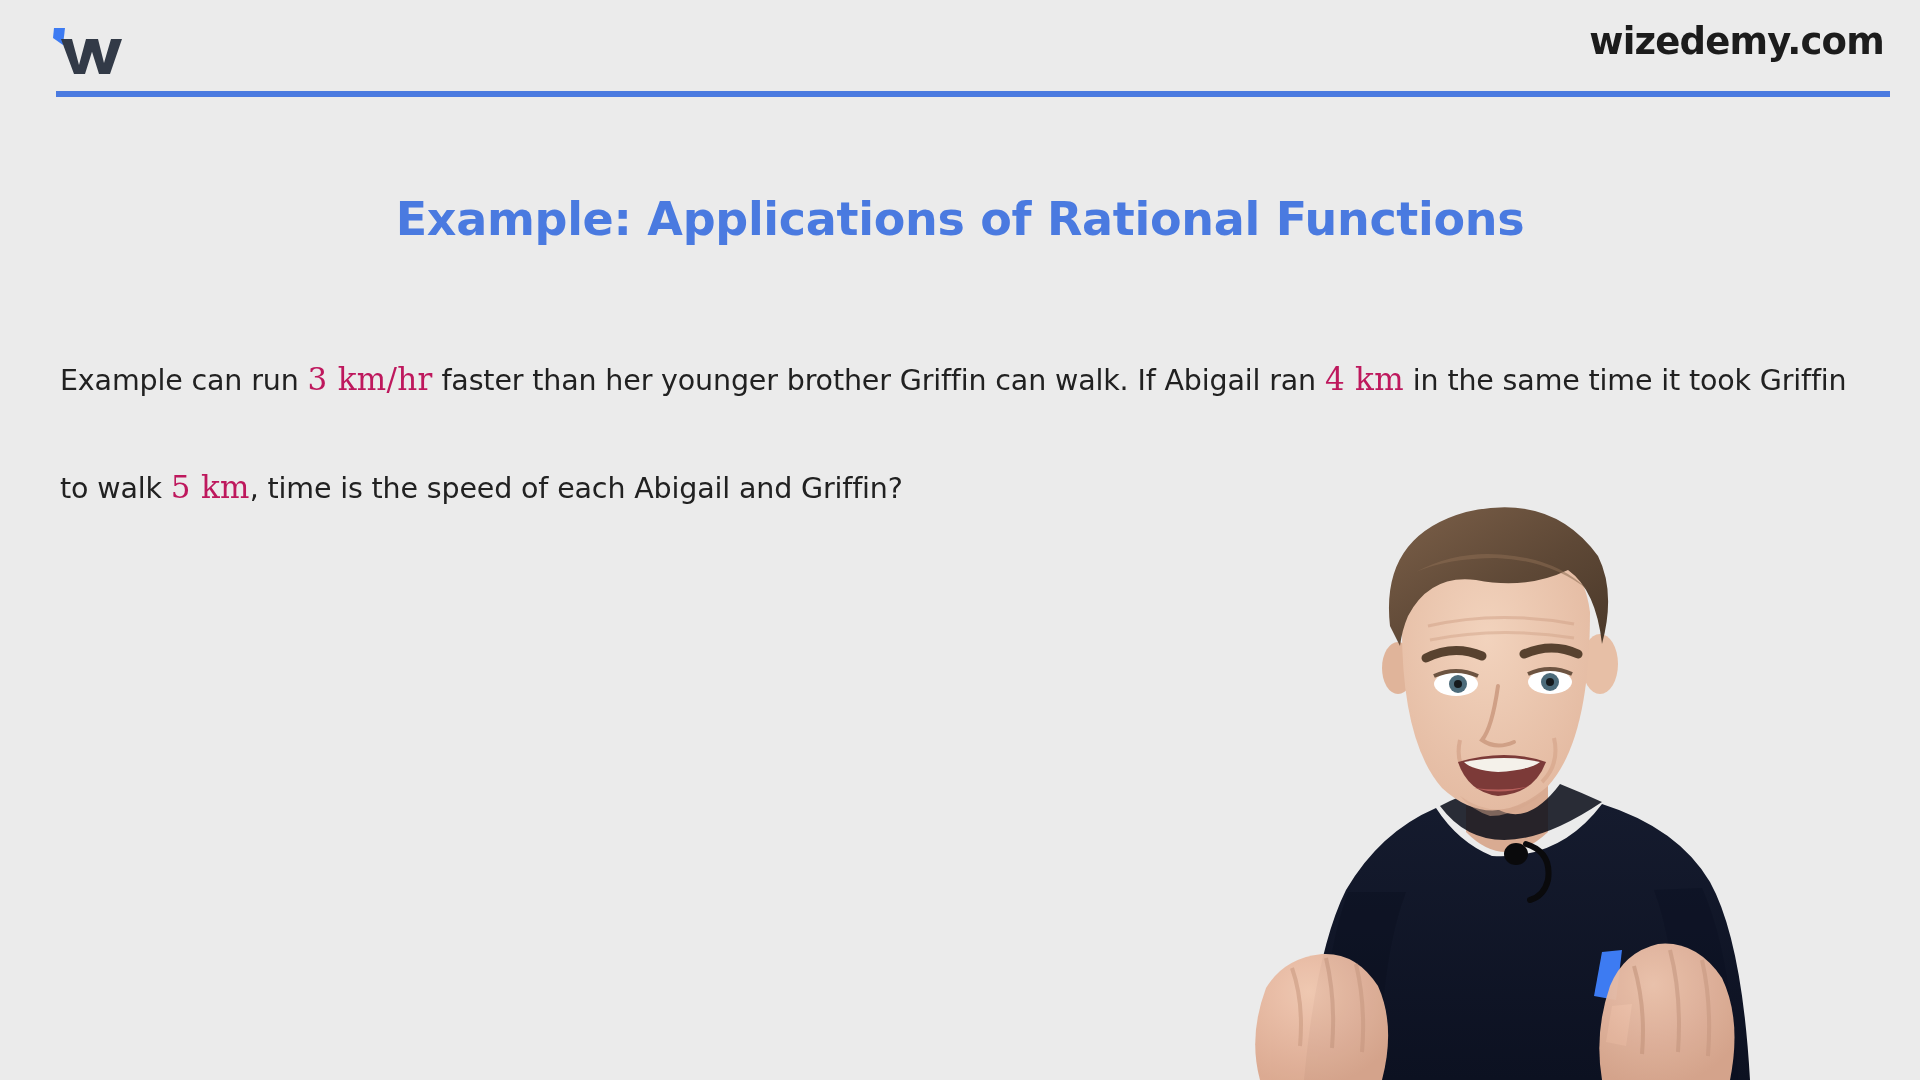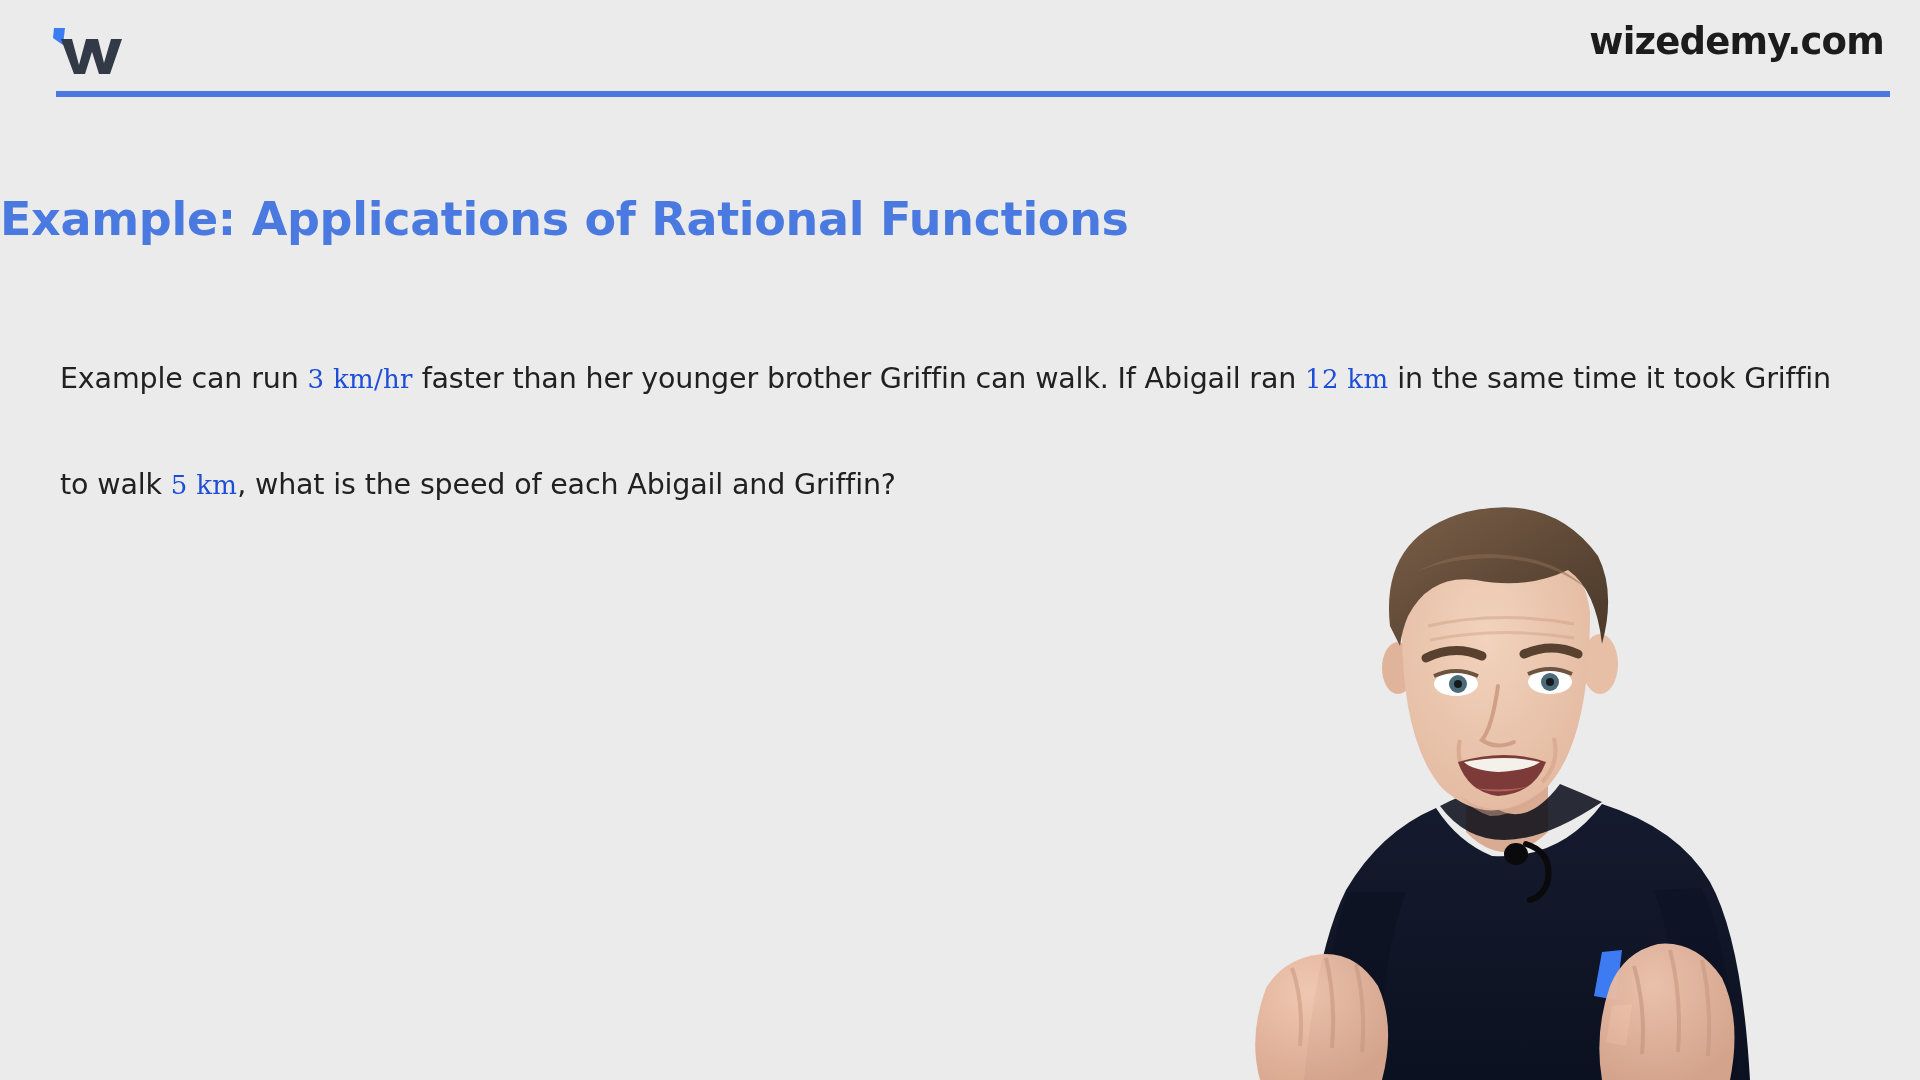--- a/index.html
+++ b/index.html
@@ -58,21 +58,21 @@
     height: 6px;
     background: #4a7ae0;
   }
 
   
   #slide-title {
     position: absolute;
     left: 0;
     top: 192px;
     width: 1920px;
-    text-align: left;
+    text-align: center;
     font-family: "DejaVu Sans", sans-serif;
     font-size: 46px;
     font-weight: 700;
     letter-spacing: -0.3px;
     color: #4a7ae0;
     white-space: nowrap;
   }
 
   
   #problem-body {
@@ -82,23 +82,23 @@
     width: 1800px;
     font-family: "DejaVu Sans", sans-serif;
     font-size: 28.5px;
     font-weight: 400;
     color: #212121;
     line-height: 106px;
     letter-spacing: -0.15px;
   }
   #problem-body .mathx {
     font-family: "DejaVu Serif", serif;
-    font-size: 26px;
+    font-size: 31px;
     letter-spacing: 0.3px;
-    color: #1d4ed8;
+    color: #be185d;
   }
 
   
   #presenter {
     position: absolute;
     right: 0;
     bottom: 0;
     width: 690px;
     height: 640px;
     overflow: hidden;
@@ -124,21 +124,21 @@
     </div>
 
     <div id="brand-domain">wizedemy.com</div>
 
     <div id="header-rule"></div>
   </div>
 
   <div id="slide-title">Example: Applications of Rational Functions</div>
 
   <div id="problem-body">
-    <span>Example can run </span><span class="mathx">3 km/hr</span><span> faster than her younger brother Griffin can walk. If Abigail ran </span><span class="mathx">12 km</span><span> in the same time it took Griffin to walk </span><span class="mathx">5 km</span><span>, what is the speed of each Abigail and Griffin?</span>
+    <span>Example can run </span><span class="mathx">3 km/hr</span><span> faster than her younger brother Griffin can walk. If Abigail ran </span><span class="mathx">4 km</span><span> in the same time it took Griffin to walk </span><span class="mathx">5 km</span><span>, time is the speed of each Abigail and Griffin?</span>
   </div>
 
   <div id="presenter">
     <svg viewBox="0 0 690 640" width="690" height="640" aria-hidden="true">
       <defs>
         <linearGradient id="shirtGrad" x1="0" y1="0" x2="0" y2="1">
           <stop offset="0%" stop-color="#151b2e"></stop>
           <stop offset="100%" stop-color="#0c1121"></stop>
         </linearGradient>
         <radialGradient id="faceGrad" cx="45%" cy="38%" r="72%">

